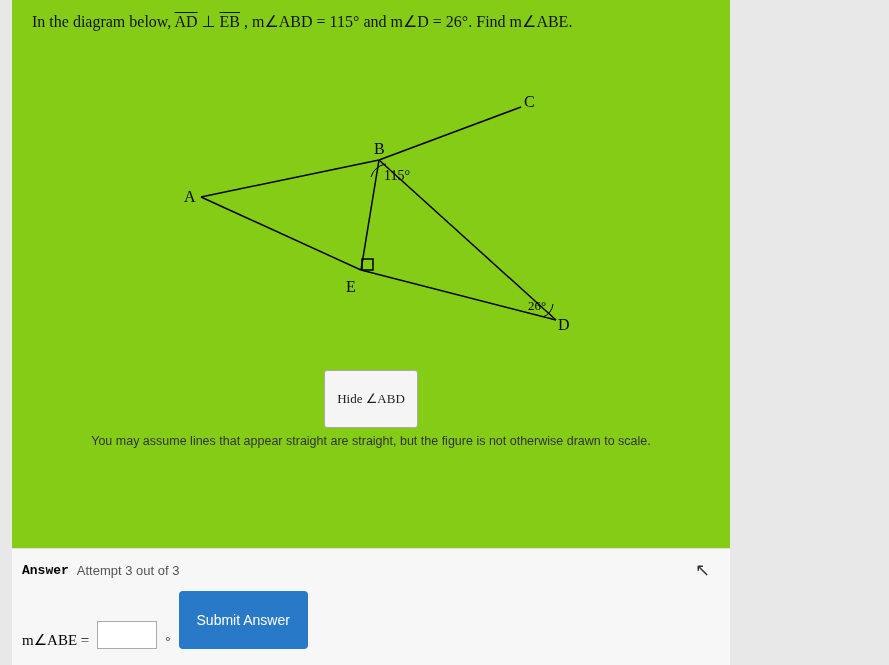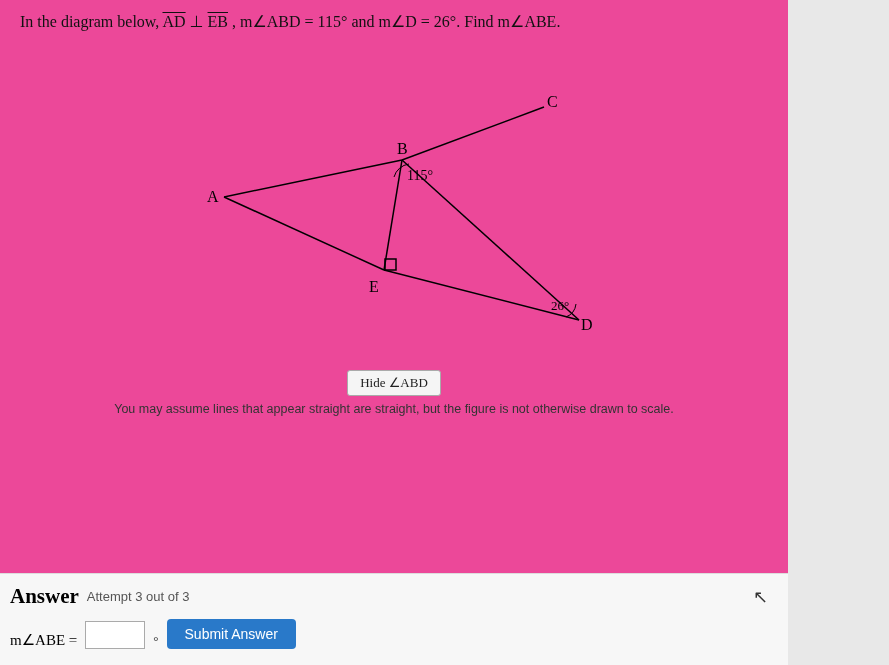--- a/index.html
+++ b/index.html
@@ -4,25 +4,26 @@
   <style>
     * { box-sizing: border-box; margin: 0; padding: 0; }
     body {
       background: #e8e8e8;
       font-family: Georgia, 'Times New Roman', serif;
       width: 889px;
       min-height: 665px;
       position: relative;
     }
     .page {
-      background: #ec4899;
-      width: 788px;
+      background: #84cc16;
+      width: 718px;
       min-height: 665px;
       position: relative;
       padding: 10px 20px 10px 20px;
+      margin-left: 12px;
     }
     .problem-statement {
       font-size: 16px;
       color: #111;
       line-height: 1.5;
       margin-bottom: 8px;
       font-family: Georgia, serif;
     }
     .diagram-area {
       position: relative;
@@ -38,21 +39,21 @@
     .hint-area {
       display: flex;
       flex-direction: column;
       align-items: center;
       margin-top: 8px;
       gap: 6px;
     }
     .hide-btn {
       border: 1px solid #aaa;
       background: #f5f5f5;
-      padding: 4px 12px;
+      padding: 20px 12px;
       font-size: 13px;
       font-family: Georgia, serif;
       cursor: pointer;
       border-radius: 3px;
       color: #222;
     }
     .hint-text {
       font-size: 12.5px;
       color: #333;
       font-family: Arial, sans-serif;
@@ -68,22 +69,22 @@
       right: 0;
     }
     .answer-label-row {
       display: flex;
       align-items: center;
       margin-bottom: 10px;
       gap: 8px;
     }
     .answer-label {
       font-weight: bold;
-      font-size: 21px;
-      font-family: Liberation Serif, serif;
+      font-size: 13px;
+      font-family: Liberation Mono, monospace;
     }
     .attempt-label {
       font-size: 13px;
       color: #555;
       font-family: Liberation Sans, sans-serif;
     }
     .cursor-icon {
       margin-left: auto;
       font-size: 18px;
       color: #333;
@@ -107,21 +108,21 @@
       outline: none;
     }
     .degree-symbol {
       font-size: 13px;
       color: #333;
     }
     .submit-btn {
       background: #2979c9;
       color: white;
       border: none;
-      padding: 7px 18px;
+      padding: 21px 18px;
       font-size: 14px;
       border-radius: 4px;
       cursor: pointer;
       font-family: Arial, sans-serif;
     }
   </style>
 </head>
 <body>
 
 <div class="page">

